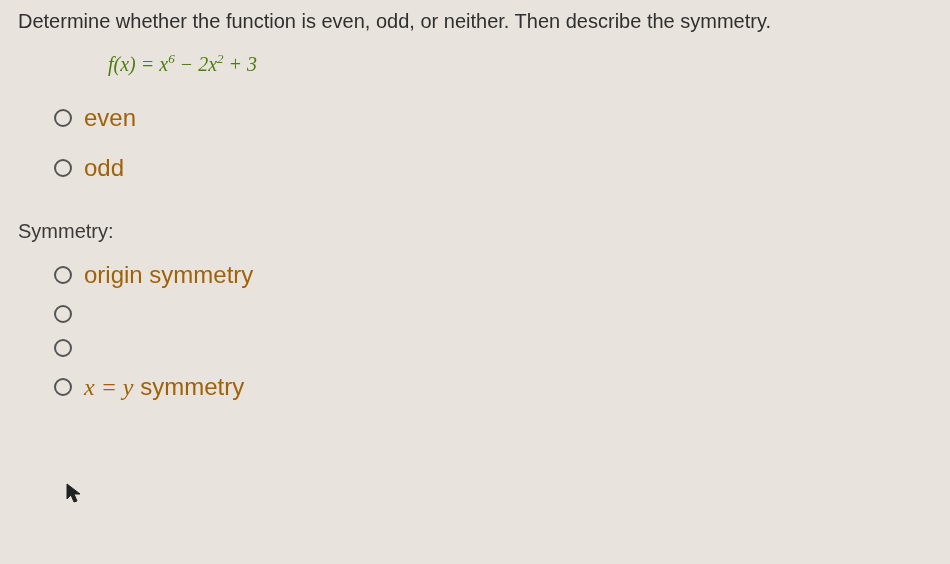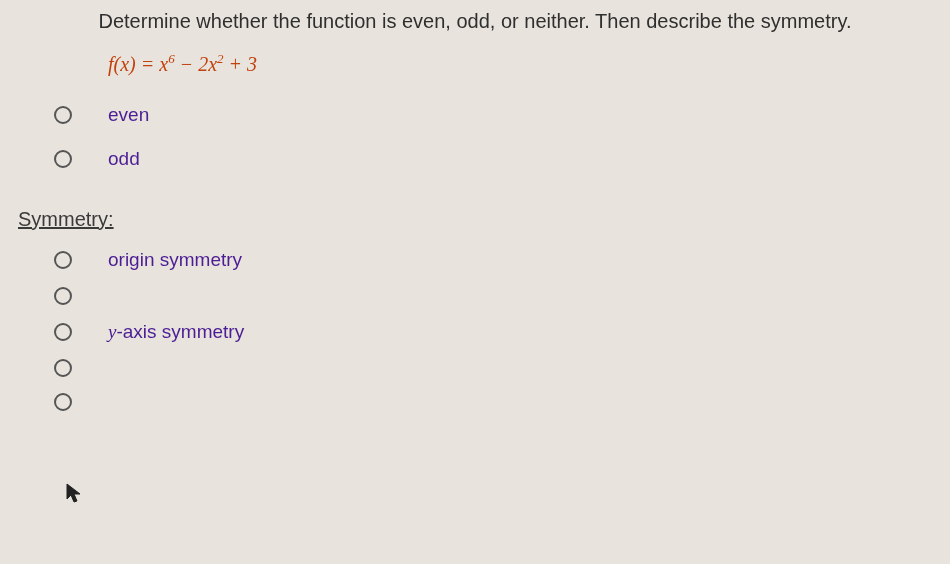--- a/index.html
+++ b/index.html
@@ -14,28 +14,27 @@
     font-family: Arial, Helvetica, sans-serif;
     color: #3a3a3a;
     padding: 10px 18px;
     position: relative;
     overflow: hidden;
   }
   .question-prompt {
     font-size: 20px;
     color: #2f2f2f;
     margin-bottom: 18px;
-    text-align: center;
   }
   .equation {
     font-size: 20px;
     font-style: italic;
     margin-left: 90px;
     margin-bottom: 28px;
-    color: #c2410c;
+    color: #4d7c0f;
     font-family: "Times New Roman", serif;
   }
   .equation sup {
     font-size: 13px;
     vertical-align: super;
   }
   .options-group {
     margin-left: 36px;
   }
   .option {
@@ -46,30 +45,28 @@
   .radio {
     width: 18px;
     height: 18px;
     border: 2px solid #555;
     border-radius: 50%;
     margin-right: 12px;
     flex-shrink: 0;
     background: transparent;
   }
   .option-label {
-    font-size: 19px;
-    color: #4c1d95;
-    margin-left: 24px;
+    font-size: 24px;
+    color: #a16207;
   }
   .section-label {
     font-size: 20px;
     color: #3a3a3a;
     margin-top: 38px;
     margin-bottom: 18px;
-    text-decoration: underline;
   }
   .options-group-2 {
     margin-left: 36px;
   }
   .options-group-2 .option {
     margin-bottom: 16px;
   }
   .italic {
     font-style: italic;
     font-family: "Times New Roman", serif;
@@ -110,27 +107,24 @@
 <div class="options-group-2">
   <div class="option">
     <div class="radio"></div>
     <span class="option-label">origin symmetry</span>
   </div>
   <div class="option">
     <div class="radio"></div>
   </div>
   <div class="option">
     <div class="radio"></div>
-    <span class="option-label"><span class="italic">y</span><span>-axis symmetry</span></span>
   </div>
   <div class="option">
     <div class="radio"></div>
-  </div>
-  <div class="option">
-    <div class="radio"></div>
+    <span class="option-label"><span class="italic">x = y</span><span> symmetry</span></span>
   </div>
 </div>
 
 <div class="cursor">
   <svg viewBox="0 0 16 22">
     <path d="M1 1 L1 16 L5 12 L8 19 L11 18 L8 11 L14 11 Z" fill="#222" stroke="#222" stroke-width="1"></path>
   </svg>
 </div>
 
 </body></html>

